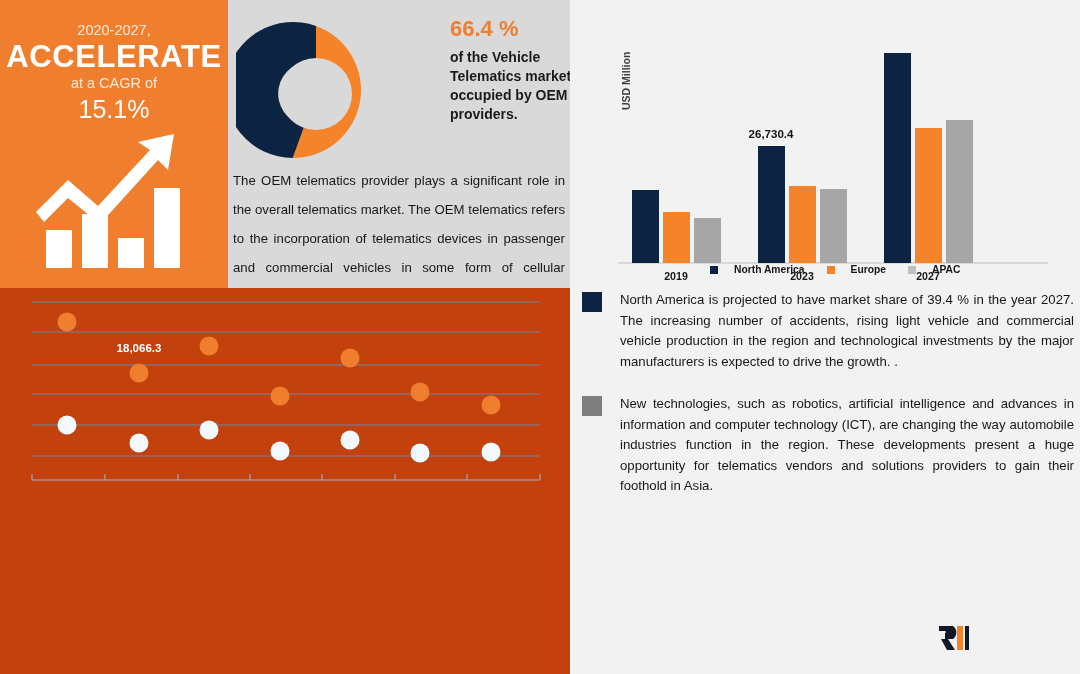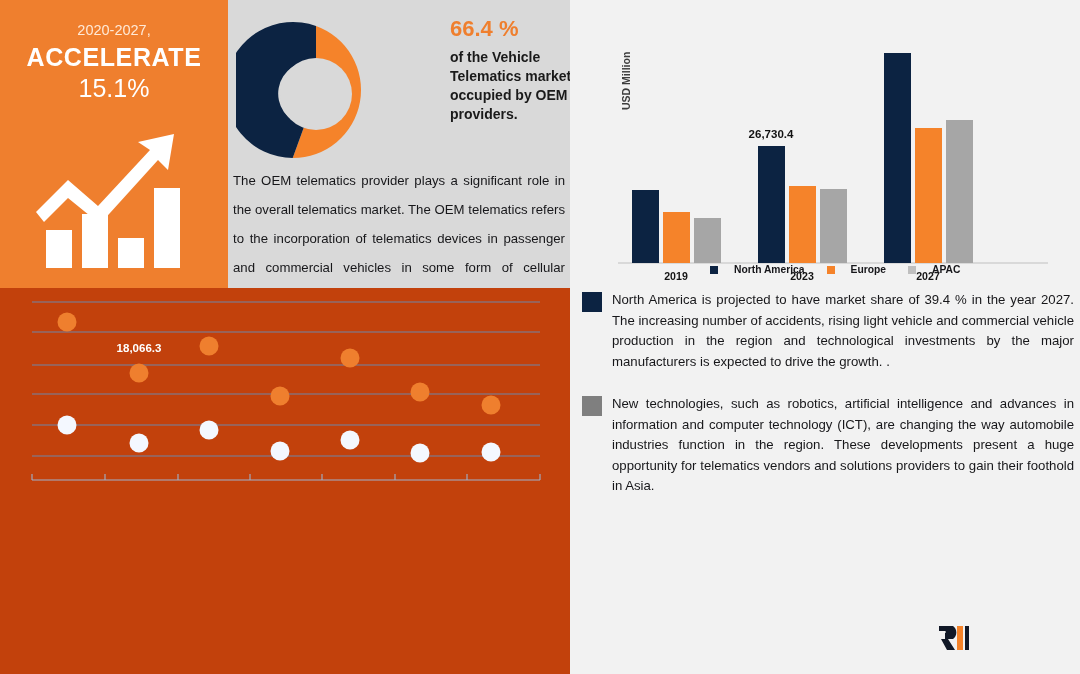--- a/index.html
+++ b/index.html
@@ -12,21 +12,21 @@
   #page { position: relative; width: 1080px; height: 498px; }
 
   
   #cagr-panel {
     position: absolute; left: 0; top: 0; width: 228px; height: 288px;
     background: #ef7f2e; color: #ffffff; overflow: hidden;
   }
   #cagr-lines { position: absolute; left: 0; top: 20px; width: 228px; text-align: center; }
   .cagr-sm { font-size: 14.5px; line-height: 21px; color: #ffe9d6; font-weight: 400; }
   #cagr-accelerate {
-    font-size: 25px; font-weight: 700; letter-spacing: 0.6px;
+    font-size: 31px; font-weight: 700; letter-spacing: 0.6px;
     line-height: 32px; color: #ffffff;
   }
   #cagr-pct { font-size: 25px; font-weight: 400; line-height: 30px; color: #ffffff; }
   #cagr-graphic { position: absolute; left: 26px; top: 120px; width: 180px; height: 150px; }
 
   
   #oem-panel {
     position: absolute; left: 228px; top: 0; width: 342px; height: 288px;
     background: #d9d9d9;
   }
@@ -61,21 +61,21 @@
     font-size: 10.5px; font-weight: 600; color: #3d3d3d; white-space: nowrap;
   }
   #bar-legend {
     position: absolute; left: 140px; top: 264px; display: flex; gap: 22px;
     font-size: 10.3px; font-weight: 700; color: #16161a; align-items: center;
   }
   .bar-legend-item { display: flex; align-items: center; gap: 16px; }
   .legend-sq { width: 8px; height: 8px; display: inline-block; }
 
   #region-bullets { position: absolute; left: 12px; top: 290px; width: 492px; }
-  .region-bullet { display: flex; gap: 10px; margin-bottom: 22px; }
+  .region-bullet { display: flex; gap: 18px; margin-bottom: 22px; }
   .region-swatch { width: 20px; height: 20px; flex: 0 0 20px; margin-top: 2px; }
   .region-text {
     font-size: 13.2px; line-height: 20.5px; color: #17171a; text-align: justify; flex: 1;
   }
 
   
   #logo { position: absolute; left: 938px; top: 620px; width: 132px; height: 44px; }
   #logo-mark { position: absolute; left: 0; top: 4px; width: 34px; height: 28px; }
   #logo-text { position: absolute; left: 38px; top: 4px; }
   #logo-main { font-size: 19px; font-weight: 700; color: #1b2a3d; letter-spacing: 0.3px; line-height: 20px; }
@@ -83,20 +83,21 @@
 </style>
 </head>
 <body>
 
 <div id="page">
 
   <div id="cagr-panel">
     <div id="cagr-lines">
       <div class="cagr-sm">2020-2027,</div>
       <div id="cagr-accelerate">ACCELERATE</div>
+      <div class="cagr-sm">at a CAGR of</div>
       <div id="cagr-pct">15.1%</div>
     </div>
     <svg id="cagr-graphic" viewBox="0 0 180 150">
       <g fill="#ffffff">
         <path d="M10 92 L42 60 L72 86 L124 30 L112 22 L148 14 L142 50 L132 40 L74 104 L42 78 L18 102 Z"></path>
         <rect x="20" y="110" width="26" height="38"></rect>
         <path d="M56 94 L82 94 L82 148 L56 148 Z"></path>
         <path d="M92 118 L118 118 L118 148 L92 148 Z"></path>
         <path d="M128 68 L154 68 L154 148 L128 148 Z"></path>
       </g>

